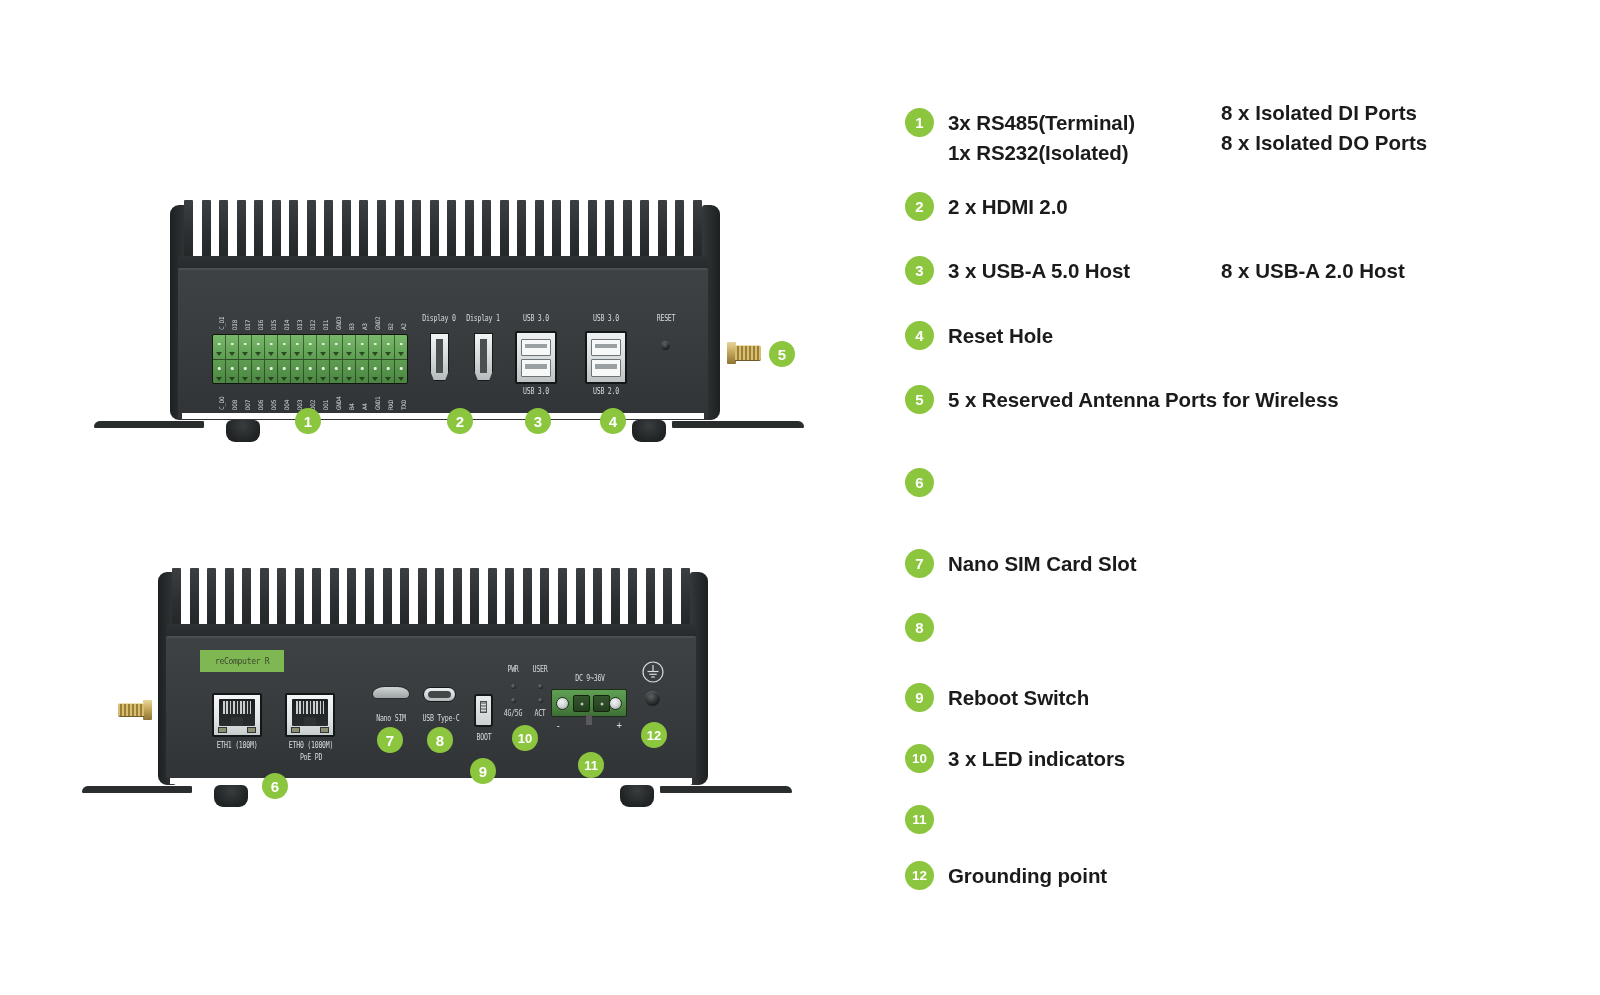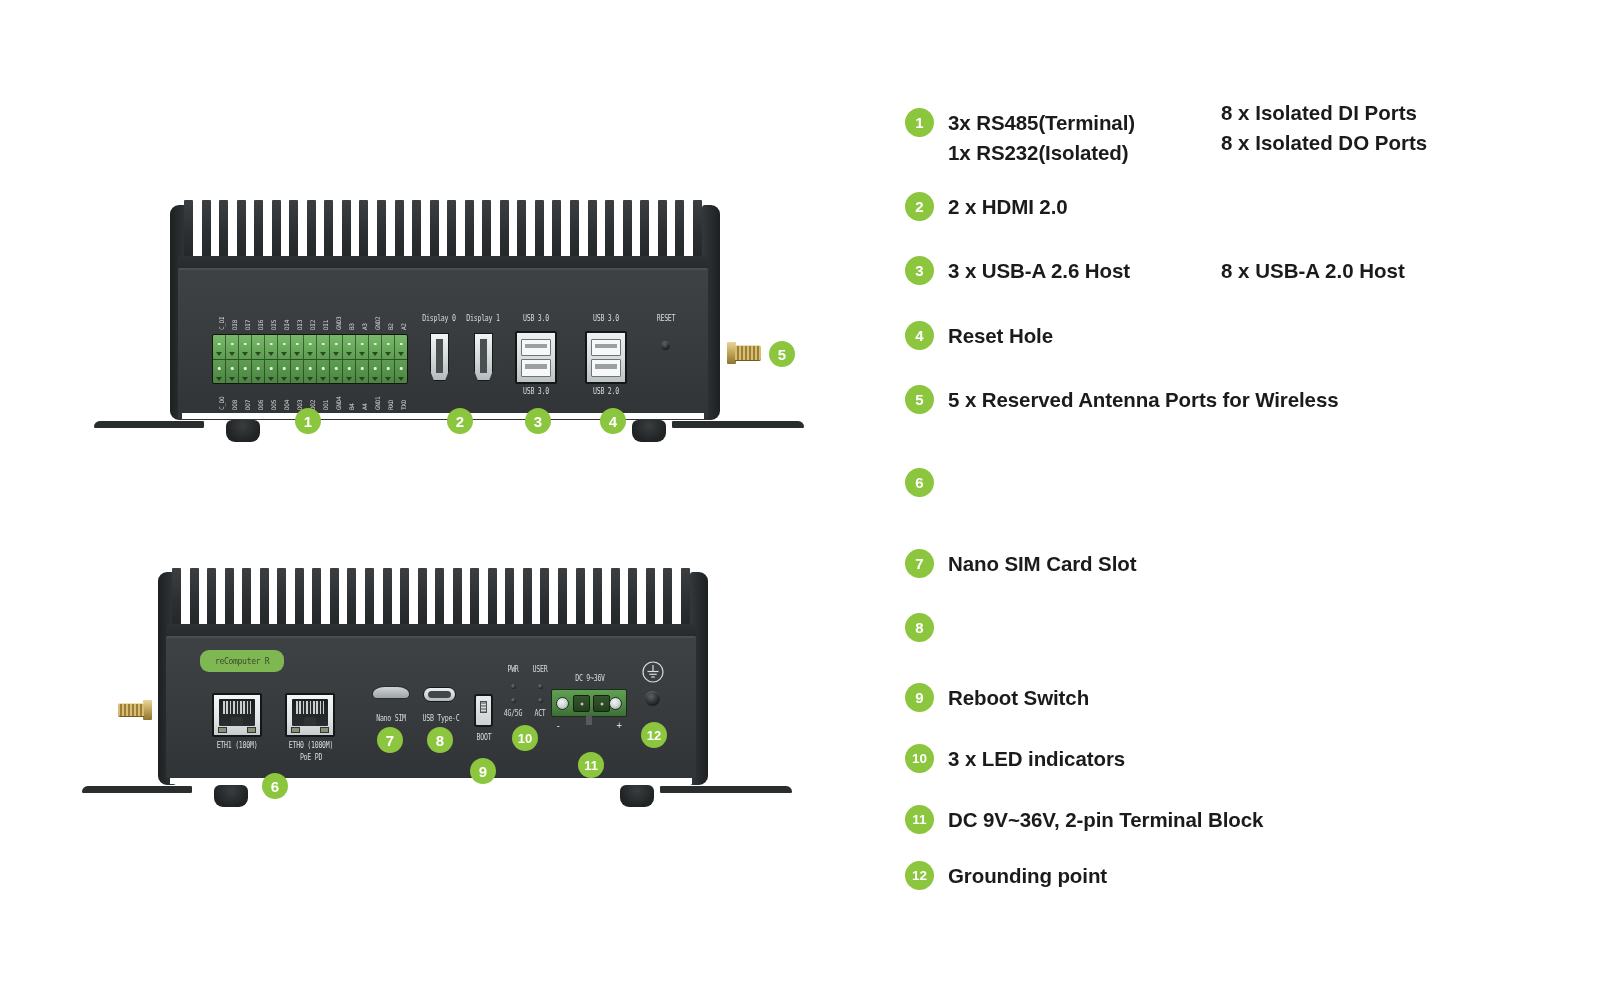--- a/index.html
+++ b/index.html
@@ -507,21 +507,21 @@
       <div class="fin"></div>
         <div class="fin"></div>
     </div>
     <div class="fin-base" style="left:166px; top:624px; width:530px; height:16px;"></div>
 
     <div class="face" style="left:166px; top:636px; width:530px; height:142px;"></div>
 
     <div class="bottom-lip" style="left:170px; top:778px; width:522px;"></div>
 
     <div style="position:absolute; left:200px; top:650px; width:84px; height:22px;
-                background:#7fb752; border-radius:9px; display:flex; align-items:center; justify-content:center;">
+                background:#7fb752; border-radius:0; display:flex; align-items:center; justify-content:center;">
       <span class="badge-text" style="color:#3b4a30; font-family:'Liberation Sans Mono', monospace; font-size:9px; letter-spacing:-.4px; transform:scaleX(.9);">reComputer R</span>
     </div>
 
     <div class="sma left" style="left:118px; top:700px; width:34px; height:20px;">
       <div class="nut"></div>
       <div class="thread"></div>
     </div>
 
     <div class="rj45" style="left:212px; top:693px; width:50px; height:44px;">
       <div class="cavity">
@@ -615,21 +615,21 @@
     <div class="lrow" style="top:106px; left:0;">
       <div class="lnum">2</div>
       <div class="ltext">
         <div>2 x HDMI 2.0</div>
       </div>
     </div>
 
     <div class="lrow" style="top:170px; left:0;">
       <div class="lnum">3</div>
       <div class="ltext">
-        <div>3 x USB-A 2.6 Host</div>
+        <div>3 x USB-A 5.0 Host</div>
       </div>
     </div>
     <div class="lcol2" style="top:170px; left:316px;">
       <div>8 x USB-A 2.0 Host</div>
     </div>
 
     <div class="lrow" style="top:235px; left:0;">
       <div class="lnum">4</div>
       <div class="ltext">
         <div>Reset Hole</div>
@@ -667,23 +667,20 @@
 
     <div class="lrow" style="top:658px; left:0;">
       <div class="lnum two">10</div>
       <div class="ltext">
         <div>3 x LED indicators</div>
       </div>
     </div>
 
     <div class="lrow" style="top:719px; left:0;">
       <div class="lnum two">11</div>
-      <div class="ltext">
-        <div>DC 9V~36V, 2-pin Terminal Block</div>
-      </div>
     </div>
 
     <div class="lrow" style="top:775px; left:0;">
       <div class="lnum two">12</div>
       <div class="ltext">
         <div>Grounding point</div>
       </div>
     </div>
 
   </div>

